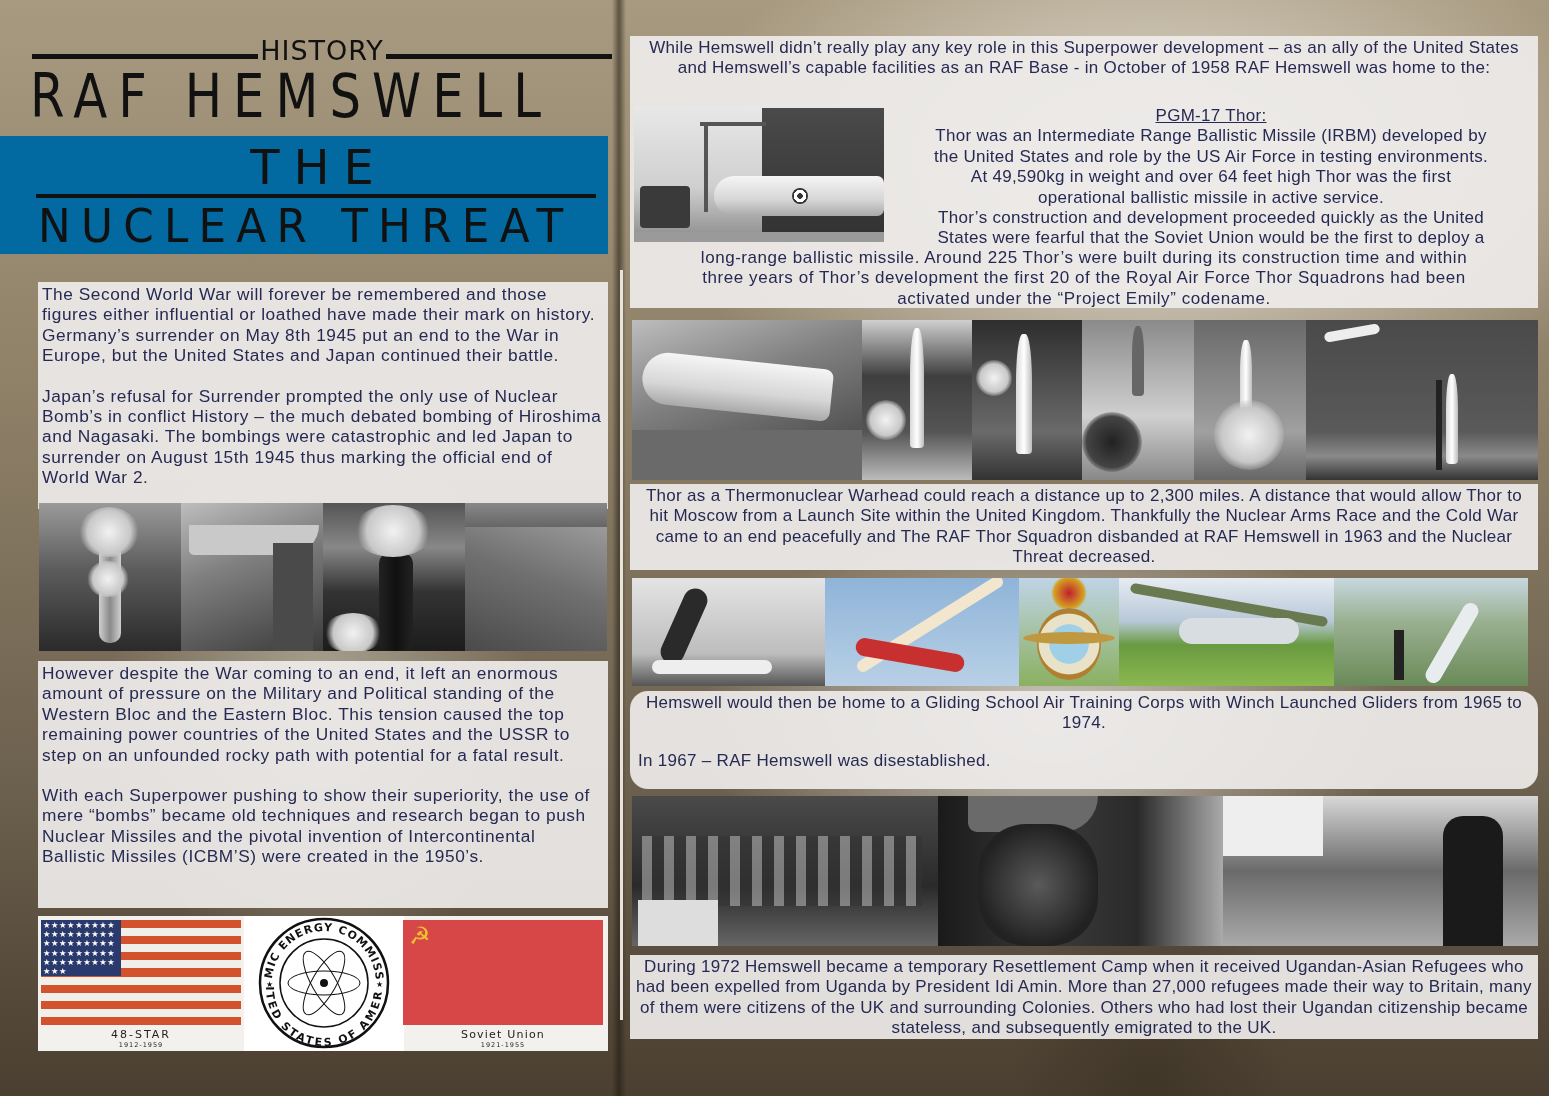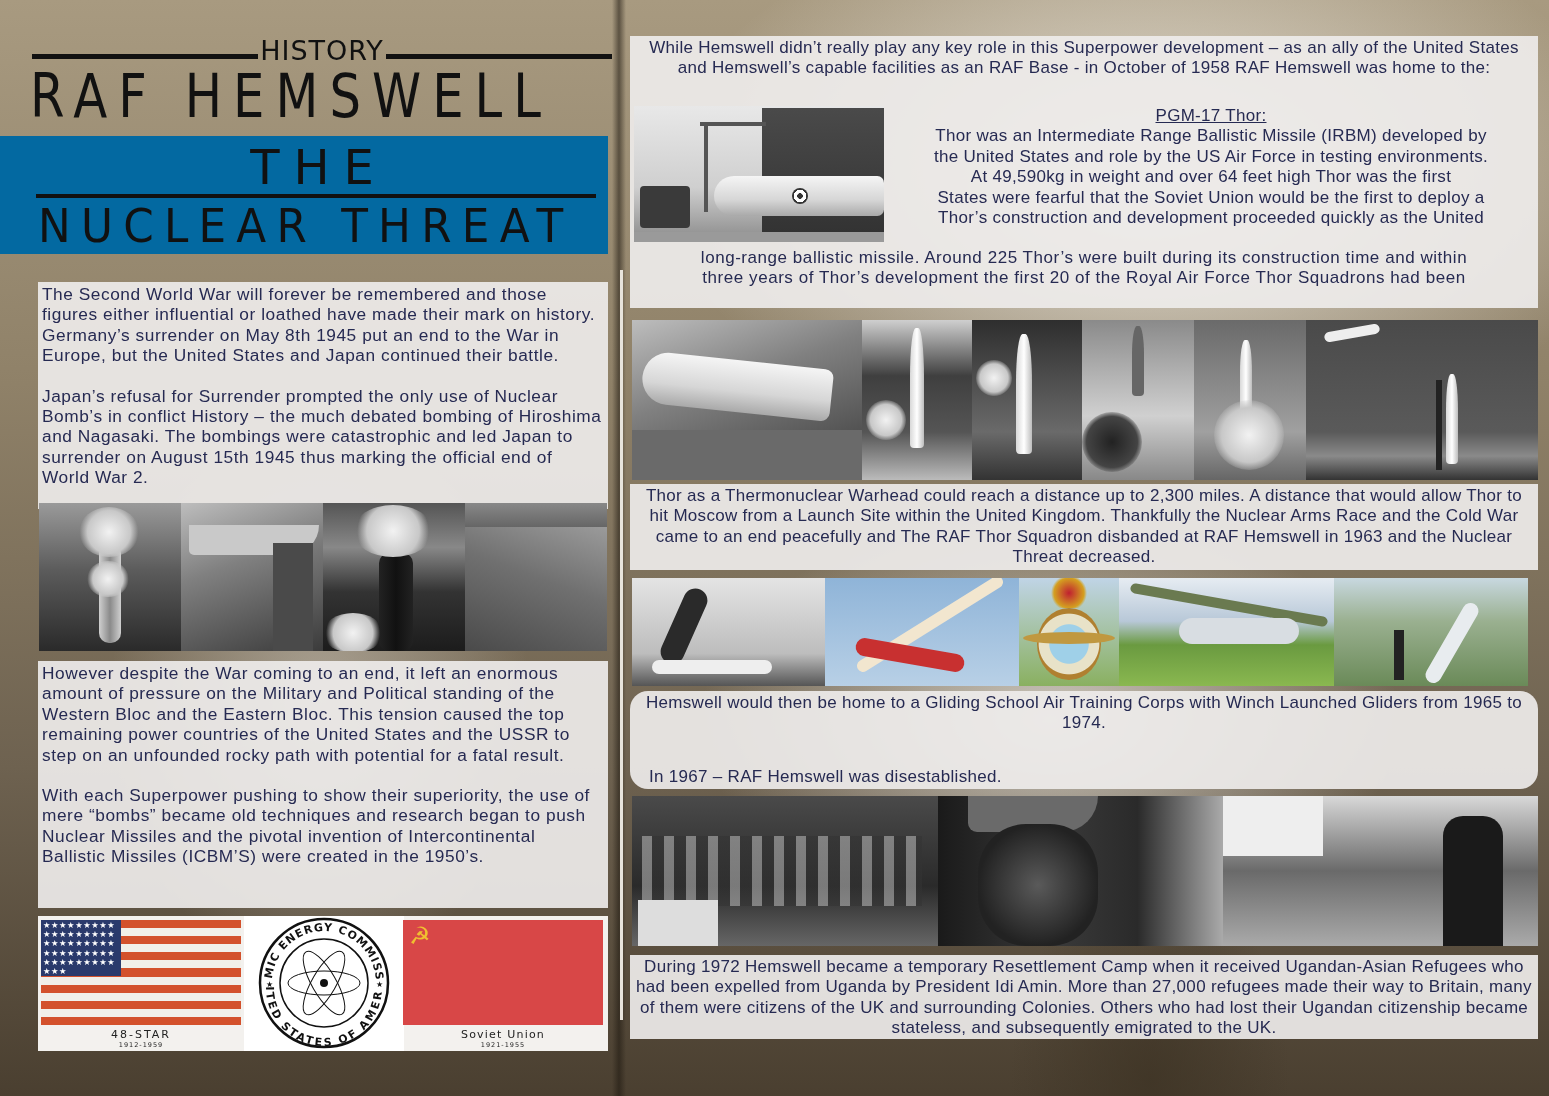--- a/index.html
+++ b/index.html
@@ -232,27 +232,29 @@
       <div class="roundel" style="left:158px;top:82px;"></div>
       <div style="position:absolute;left:6px;top:80px;width:50px;height:42px;background:#3a3a3a;border-radius:4px;"></div>
       <div style="position:absolute;left:0;top:126px;width:250px;height:10px;background:#9a9a9a;"></div>
     </div>
 
     <div style="position:absolute; left:256px; top:70px; width:650px;">
       <p style="text-decoration:underline;">PGM-17 Thor:</p>
       <p>Thor was an Intermediate Range Ballistic Missile (IRBM) developed by</p>
       <p>the United States and role by the US Air Force in testing environments.</p>
       <p>At 49,590kg in weight and over 64 feet high Thor was the first</p>
+      <p>operational ballistic missile in active service.</p>
+      <p>Thor’s construction and development proceeded quickly as the United</p>
       <p>States were fearful that the Soviet Union would be the first to deploy a</p>
-      <p>Thor’s construction and development proceeded quickly as the United</p>
     </div>
 
     <div style="position:absolute; left:4px; top:212px; width:900px; letter-spacing:0.55px;">
       <p>long-range ballistic missile. Around 225 Thor’s were built during its construction time and within</p>
       <p>three years of Thor’s development the first 20 of the Royal Air Force Thor Squadrons had been</p>
+      <p>activated under the “Project Emily” codename.</p>
     </div>
   </div>
 
   <div class="strip" style="left:12px; top:320px; width:906px; height:160px;">
     <div class="photo bw2" style="width:230px;">
       <div class="tank" style="left:10px;top:40px;width:190px;height:52px;transform:rotate(6deg);"></div>
       <div style="position:absolute;left:0;top:110px;width:230px;height:50px;background:#6a6a6a;"></div>
     </div>
     <div class="photo" style="width:110px; background:linear-gradient(180deg,#cfcfcf 0%,#3f3f3f 35%,#555 70%,#bbb 100%);">
       <div class="missile" style="left:48px;top:8px;width:14px;height:120px;"></div>
@@ -300,21 +302,21 @@
       <div style="position:absolute;left:60px;top:40px;width:120px;height:26px;background:#d8dde2;border-radius:14px;"></div>
     </div>
     <div class="photo" style="width:194px; background:linear-gradient(180deg,#c8d8e0,#9ab090 40%,#6a8a58 100%);">
       <div style="position:absolute;left:110px;top:20px;width:16px;height:90px;background:#e8ecef;transform:rotate(30deg);border-radius:8px;"></div>
       <div style="position:absolute;left:60px;top:52px;width:10px;height:50px;background:#222;"></div>
     </div>
   </div>
 
   <div class="panel panel-narrow" style="left:10px; top:691px; width:908px; height:98px; padding:2px 4px; letter-spacing:0.3px;border-radius:18px;">
     <p>Hemswell would then be home to a Gliding School Air Training Corps with Winch Launched Gliders from 1965 to 1974.</p>
-    <p style="position:absolute; left:8px; top:76px;margin-left:11px;">In 1967 – RAF Hemswell was disestablished.</p>
+    <p style="position:absolute; left:8px; top:60px;">In 1967 – RAF Hemswell was disestablished.</p>
   </div>
 
   <div class="strip" style="left:12px; top:796px; width:906px; height:150px;">
     <div class="photo" style="width:306px; background:linear-gradient(180deg,#4a4a4a,#2a2a2a 60%,#666);">
       <div style="position:absolute;left:10px;top:40px;width:280px;height:70px;background:repeating-linear-gradient(90deg,#bbb 0 10px,#333 10px 22px);opacity:0.55;"></div>
       <div style="position:absolute;left:6px;top:104px;width:80px;height:46px;background:#ddd;"></div>
     </div>
     <div class="photo" style="width:285px; background:linear-gradient(90deg,#1a1a1a,#3a3a3a 40%,#2a2a2a 70%,#aaa);">
       <div style="position:absolute;left:30px;top:0;width:130px;height:36px;background:#6a6a6a;border-radius:0 0 40px 10px;"></div>
       <div style="position:absolute;left:40px;top:28px;width:120px;height:122px;background:radial-gradient(ellipse,#5a5a5a,#222 70%);border-radius:40%;"></div>

